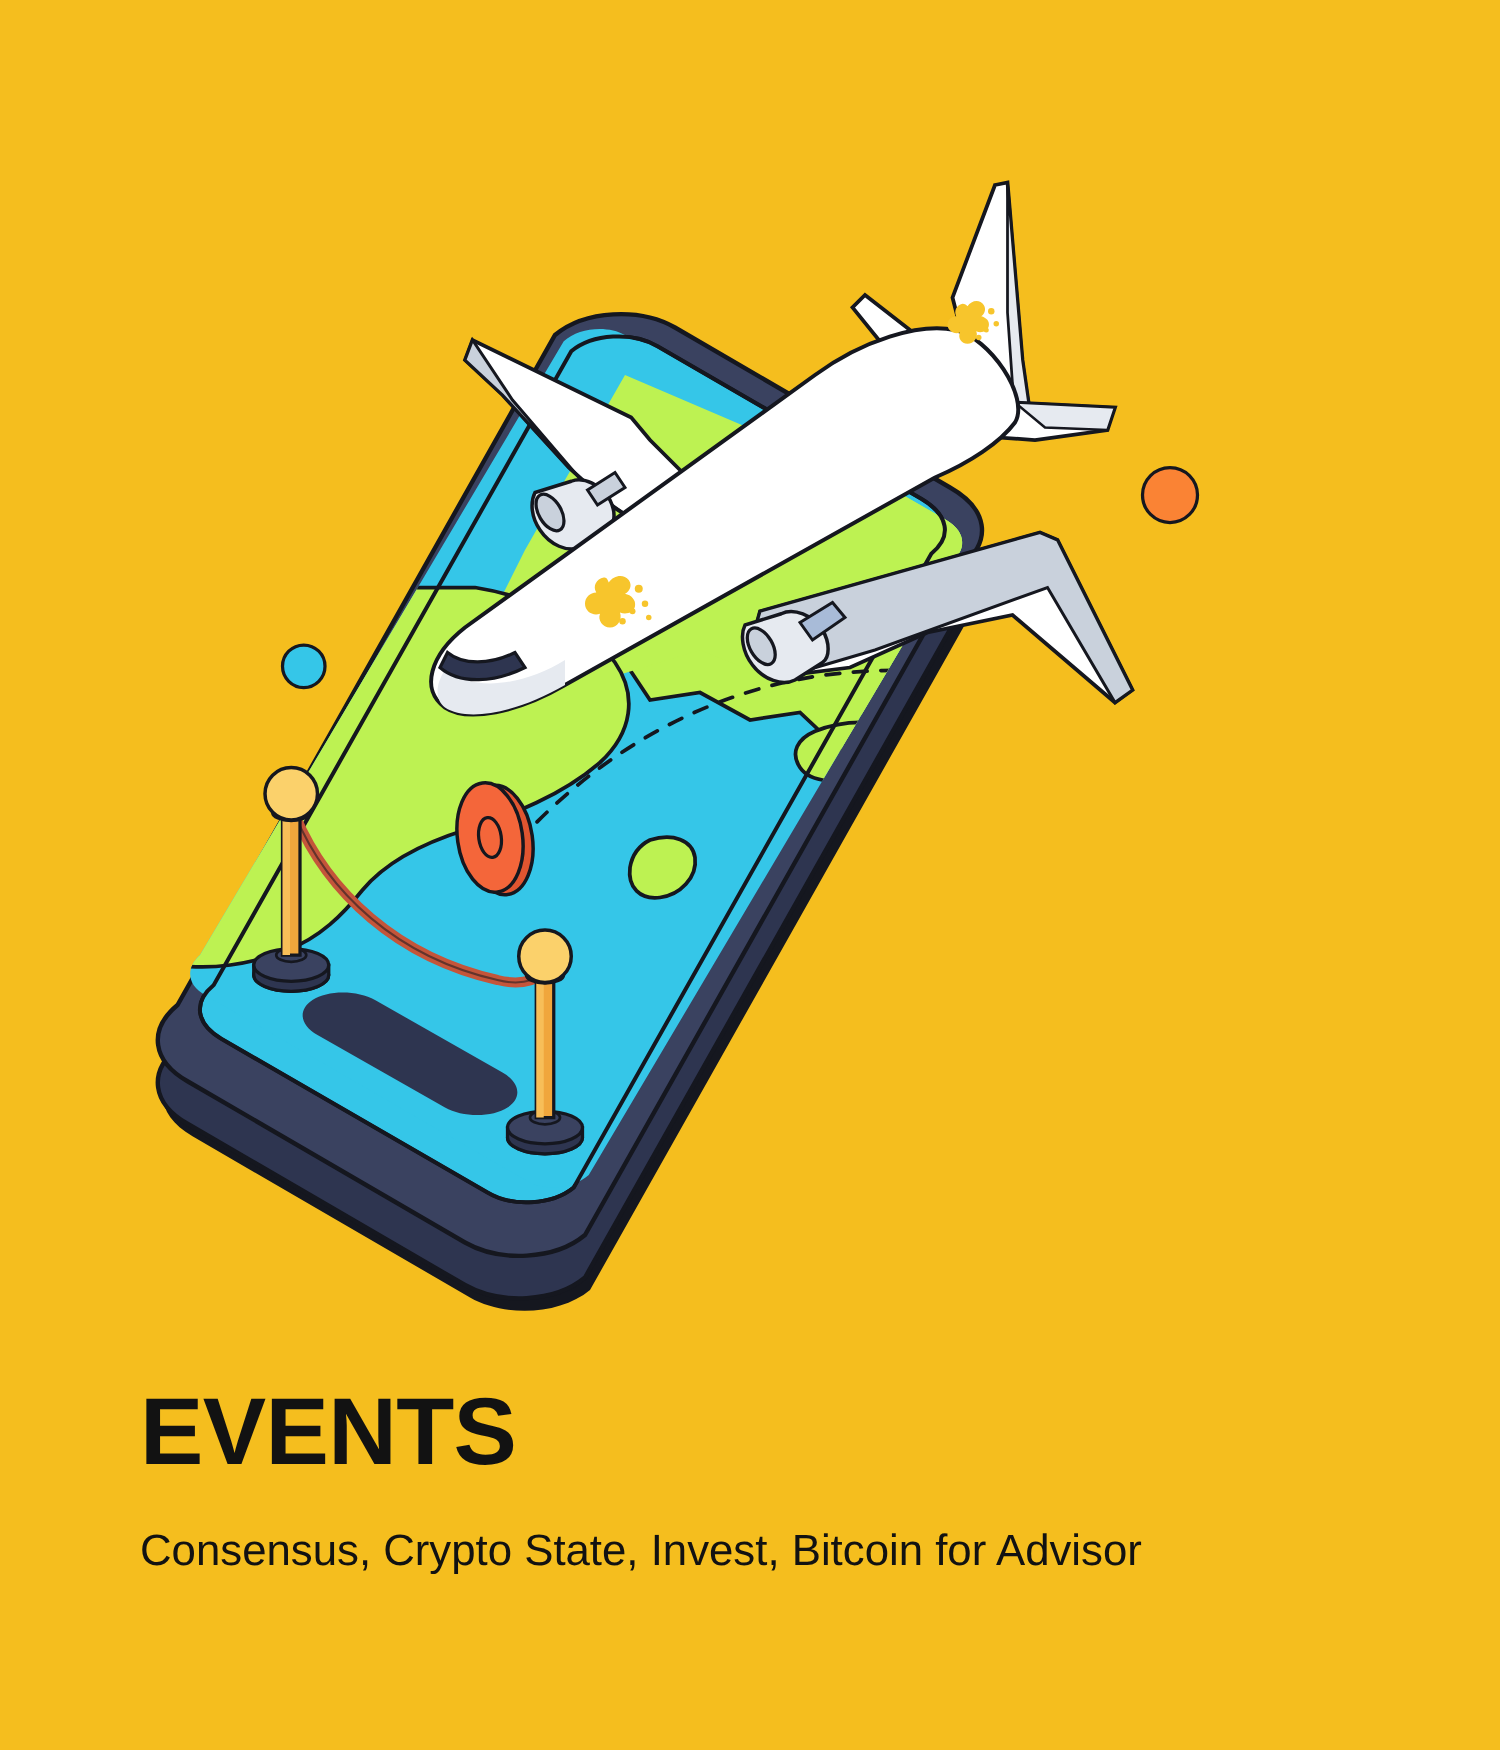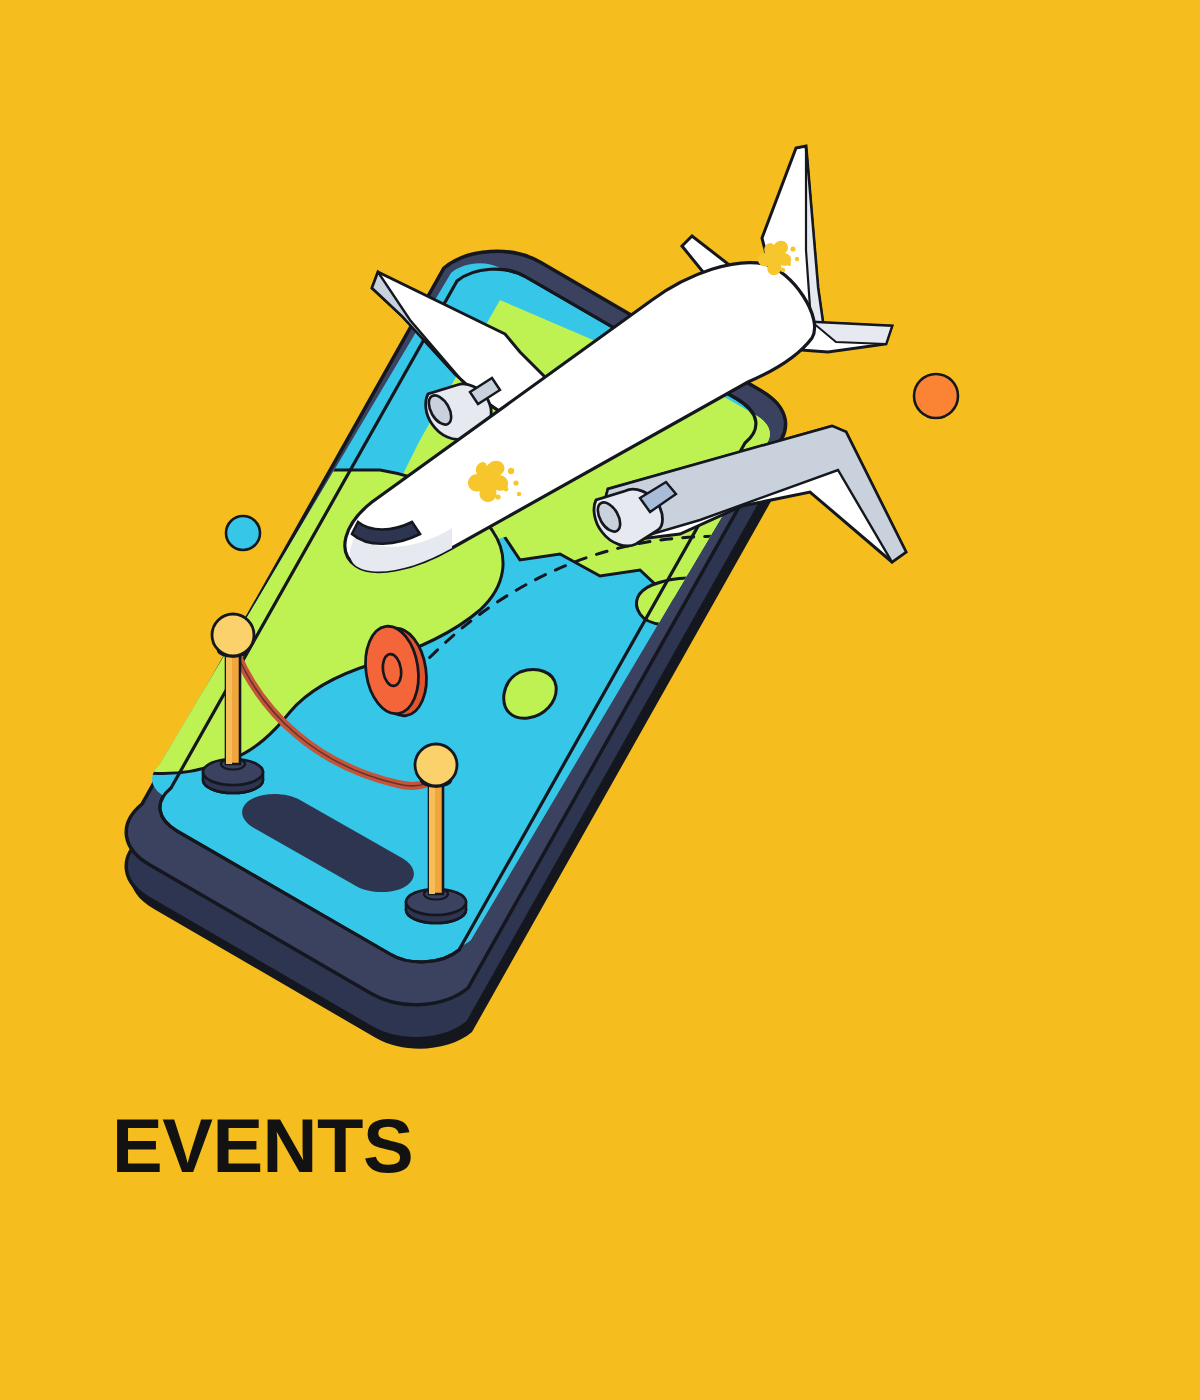--- a/index.html
+++ b/index.html
@@ -444,15 +444,16 @@
                  C 650 492 635 486 625 491 Z" fill="#E6EAF0" stroke="#15171F" stroke-width="2.8"></path>
         <ellipse cx="609" cy="517" rx="9" ry="16" fill="#C9D1DC" stroke="#15171F" stroke-width="2.6" transform="rotate(-30 609 517)"></ellipse>
         <path d="M640 498 L666 482 L676 494 L650 512 Z" fill="#A8BBD8" stroke="#15171F" stroke-width="2.4"></path>
       </g>
 
     </g>
   </svg>
 
   <div id="caption">
     <div id="title">EVENTS</div>
+    <div id="subtitle">Consensus, Crypto State, Invest, Bitcoin for Advisor</div>
   </div>
 
 </div>
 
 </body></html>

